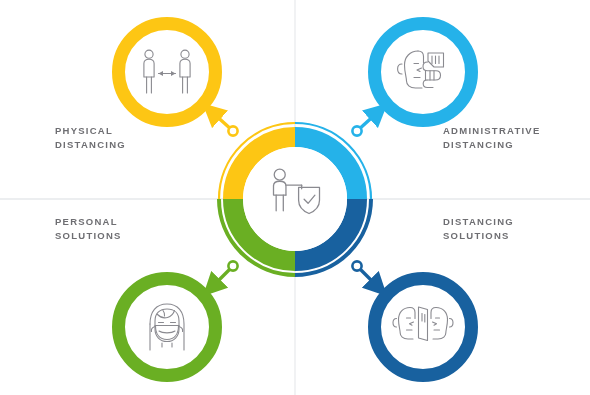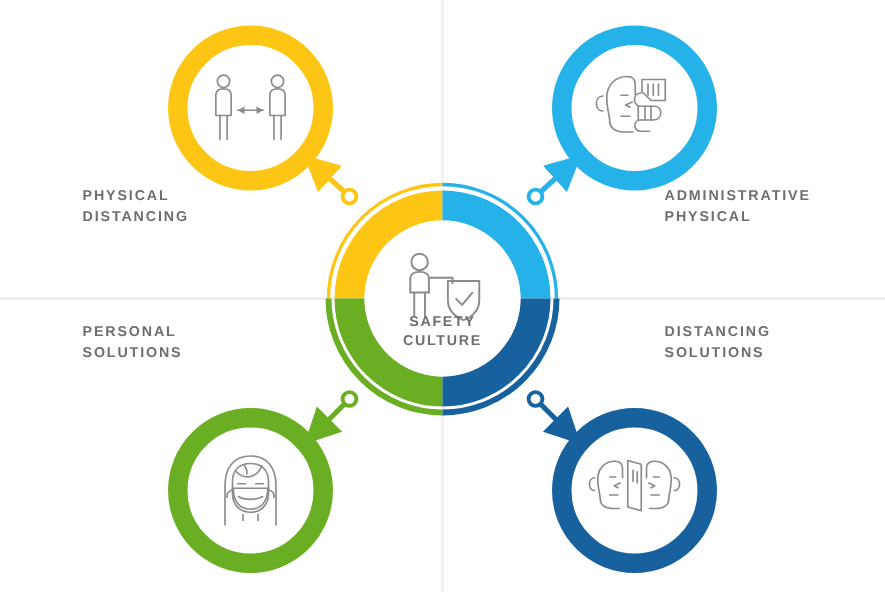--- a/index.html
+++ b/index.html
@@ -209,28 +209,26 @@
         <path class="ln2" d="M42.0,2.5 C49.0,2.5 53.5,7.5 53.5,14.5 C53.5,20.5 51.8,25.0 51.8,28.0 C51.8,31.0 49.2,34.0 44.0,34.0 L39.0,34.0"></path>
         <path class="ln2" d="M42.0,2.5 C38.5,2.5 37.0,4.8 37.0,7.5 L37.0,13.5"></path>
         <path class="ln2" d="M55.5,13.5 C57.7,13.5 59.0,15.5 59.0,17.8 C59.0,20.1 57.7,22.0 55.5,22.0"></path>
         <path class="ln2" d="M45.5,13.0 L41.5,13.0"></path>
         <path class="ln2" d="M38.5,17.0 L42.5,18.8 L40.0,20.2"></path>
         <path class="ln2" d="M45.5,25.0 L40.0,25.0"></path>
       </g>
     </g>
   </svg>
 
-  <div class="center-text" id="center-text">SAFETY
-CULTURE</div>
 
   <div class="corner-label" id="label-tl">PHYSICAL
 DISTANCING</div>
 
   <div class="corner-label" id="label-tr">ADMINISTRATIVE
-PHYSICAL</div>
+DISTANCING</div>
 
   <div class="corner-label" id="label-bl">PERSONAL
 SOLUTIONS</div>
 
   <div class="corner-label" id="label-br">DISTANCING
 SOLUTIONS</div>
 
 </div>
 
 </body></html>

